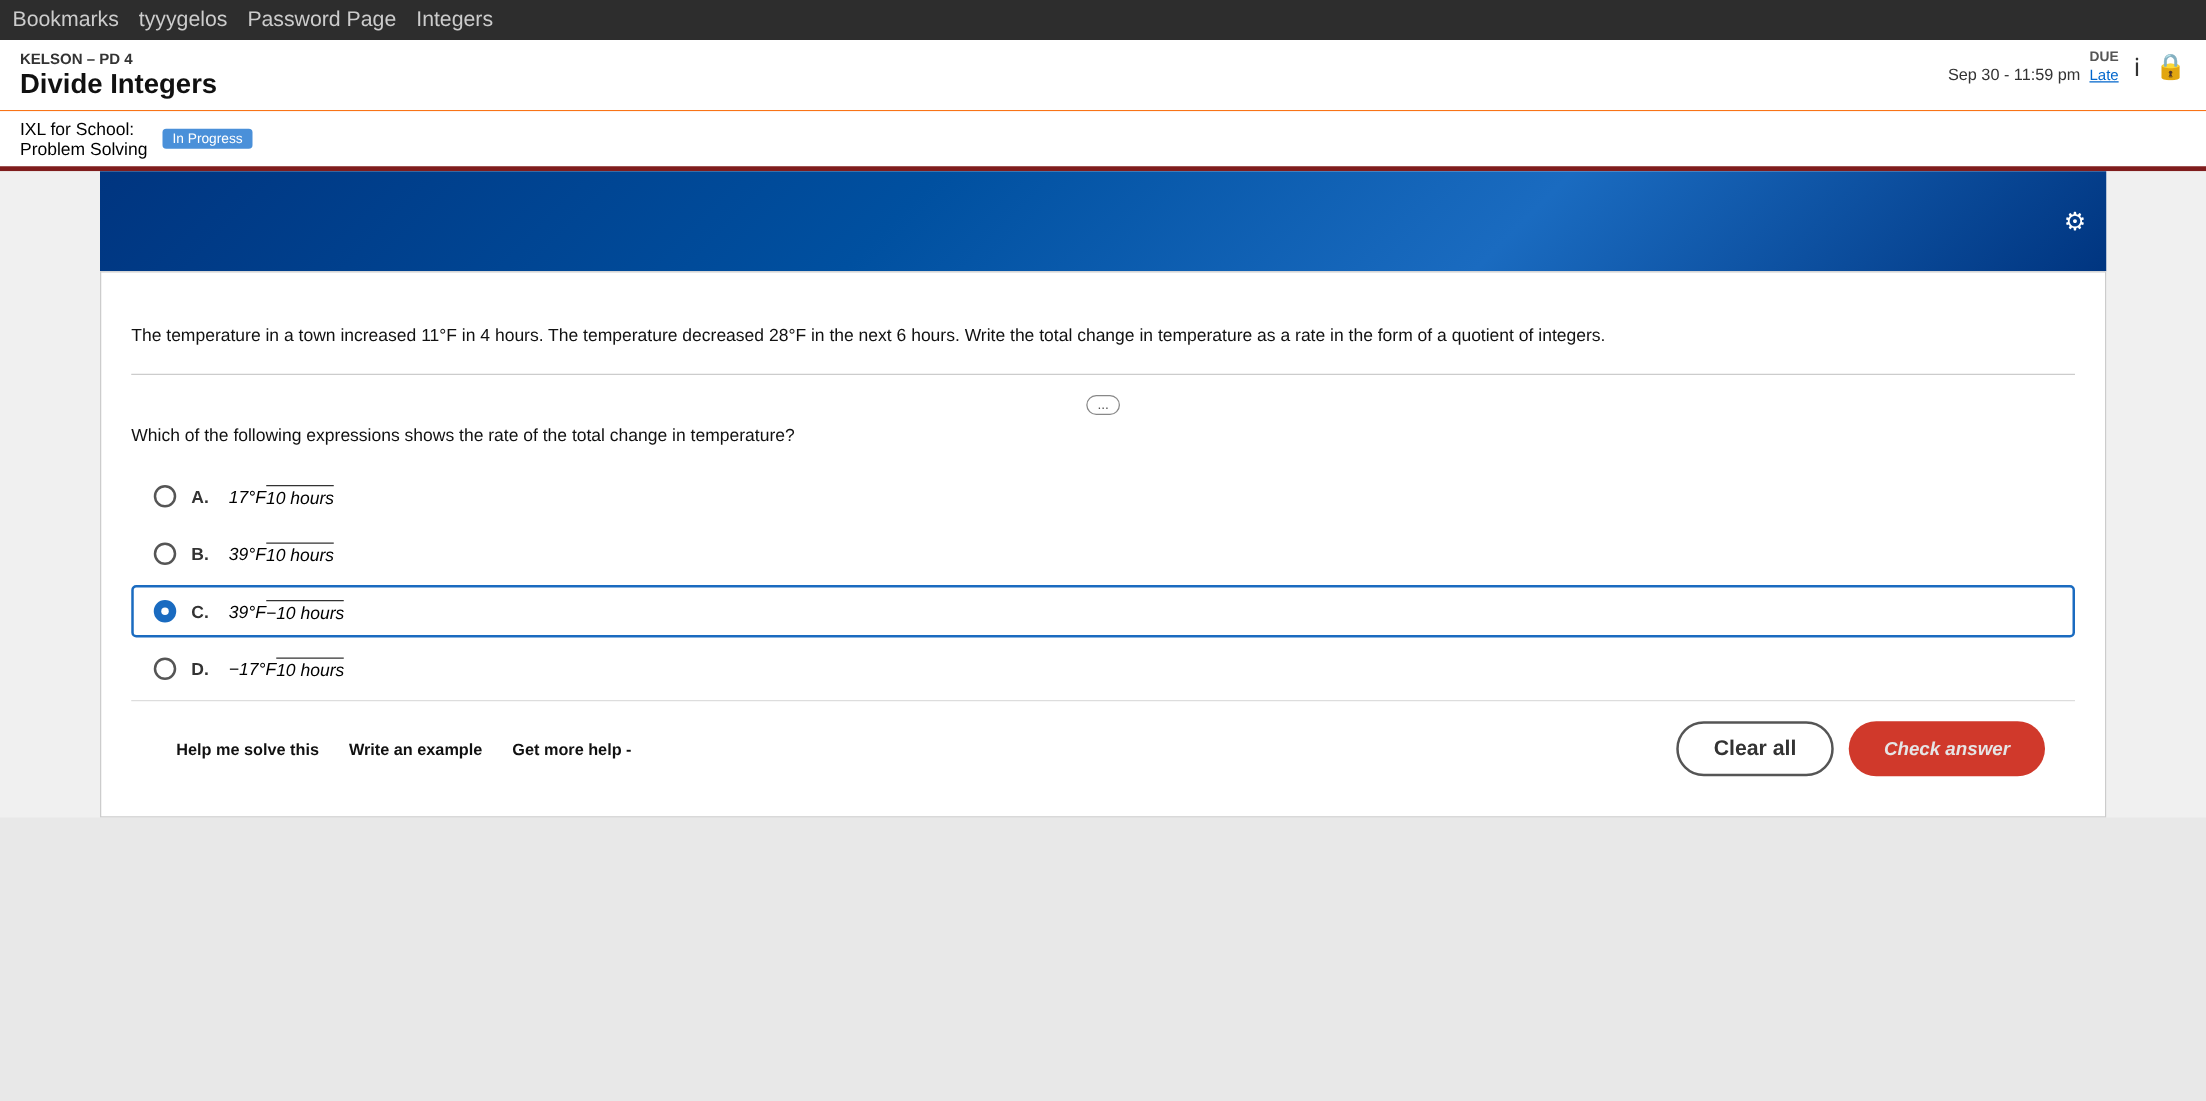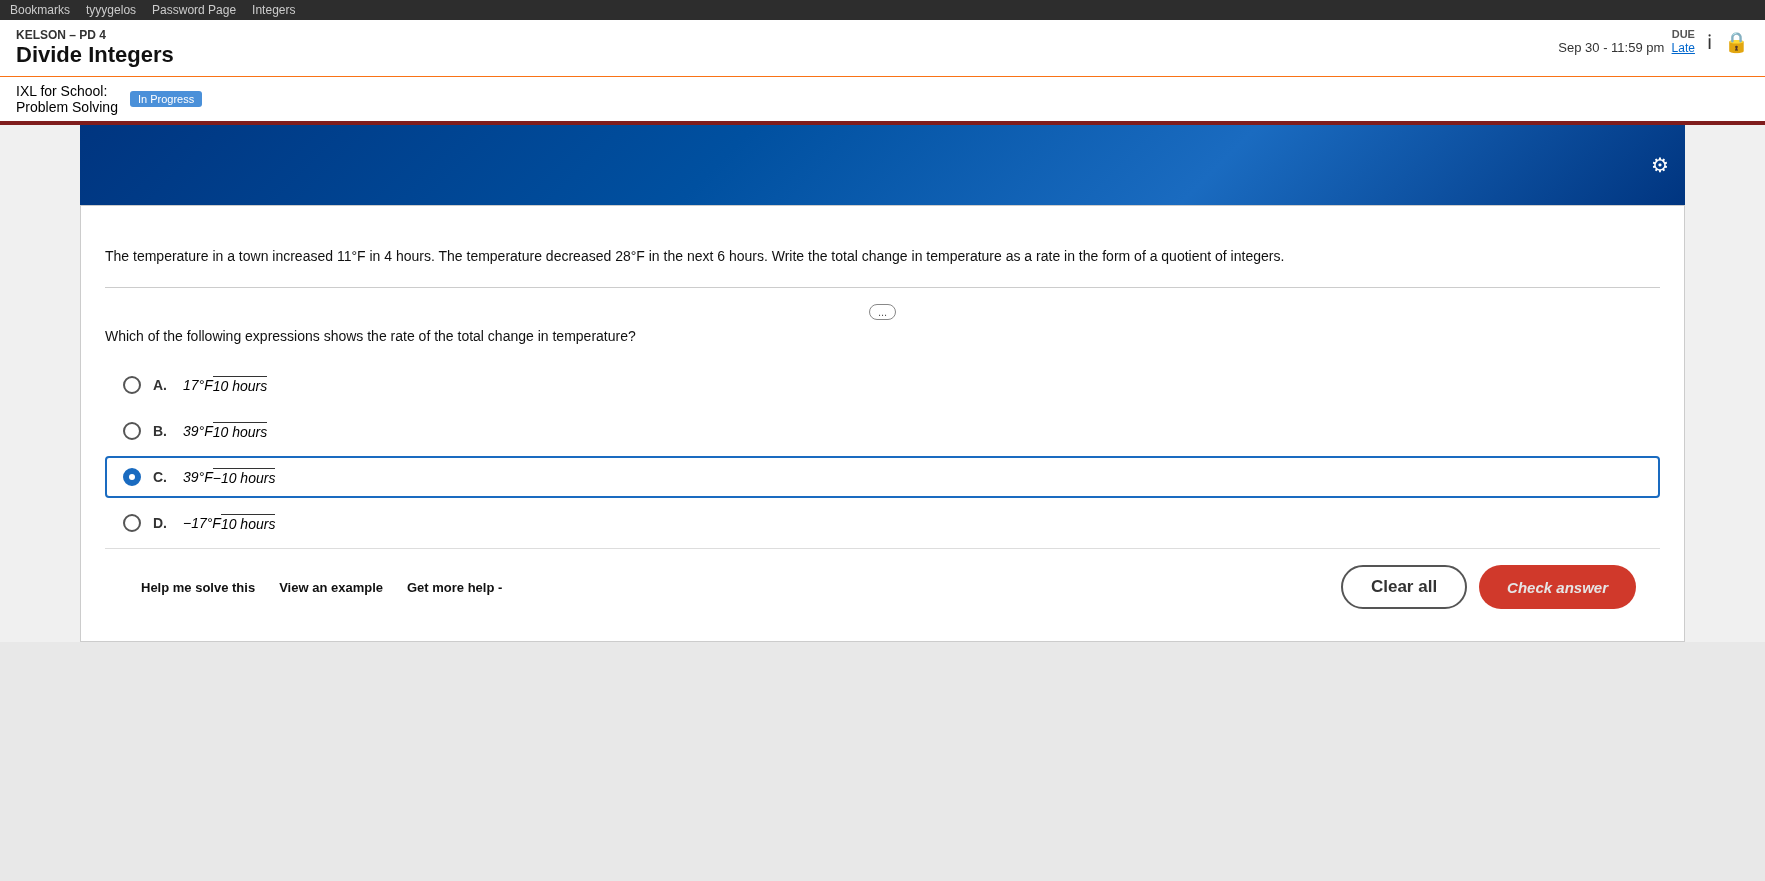--- a/index.html
+++ b/index.html
@@ -1,27 +1,27 @@
 <!DOCTYPE html>
 <html><head>
   <meta charset="utf-8">
   <style>
     * { box-sizing: border-box; margin: 0; padding: 0; }
     body { font-family: Arial, sans-serif; background: #e8e8e8; min-height: 881px; font-size: 14px; }
 
     
     .browser-bar {
       background: #2d2d2d;
-      height: 20px;
+      height: 32px;
       display: flex;
       align-items: center;
       padding: 0 10px;
       gap: 16px;
       color: #ccc;
-      font-size: 12px;
+      font-size: 17px;
     }
     .browser-bar span { color: #ccc; }
 
     
     .app-header {
       background: #fff;
       border-bottom: 1px solid #f97316;
       padding: 8px 16px;
       display: flex;
       justify-content: space-between;
@@ -313,21 +313,21 @@
           <div class="fraction-numerator">−17°F</div>
           <div class="fraction-denominator">10 hours</div>
         </div>
       </div>
 
     </div>
 
     <div class="bottom-bar">
       <div class="help-links">
         <a class="help-link">Help me solve this</a>
-        <a class="help-link">View an example</a>
+        <a class="help-link">Write an example</a>
         <a class="help-link">Get more help -</a>
       </div>
       <div class="action-buttons">
         <button class="clear-all-btn">Clear all</button>
         <button class="check-answer-btn">Check answer</button>
       </div>
     </div>
 
   </div>
 

